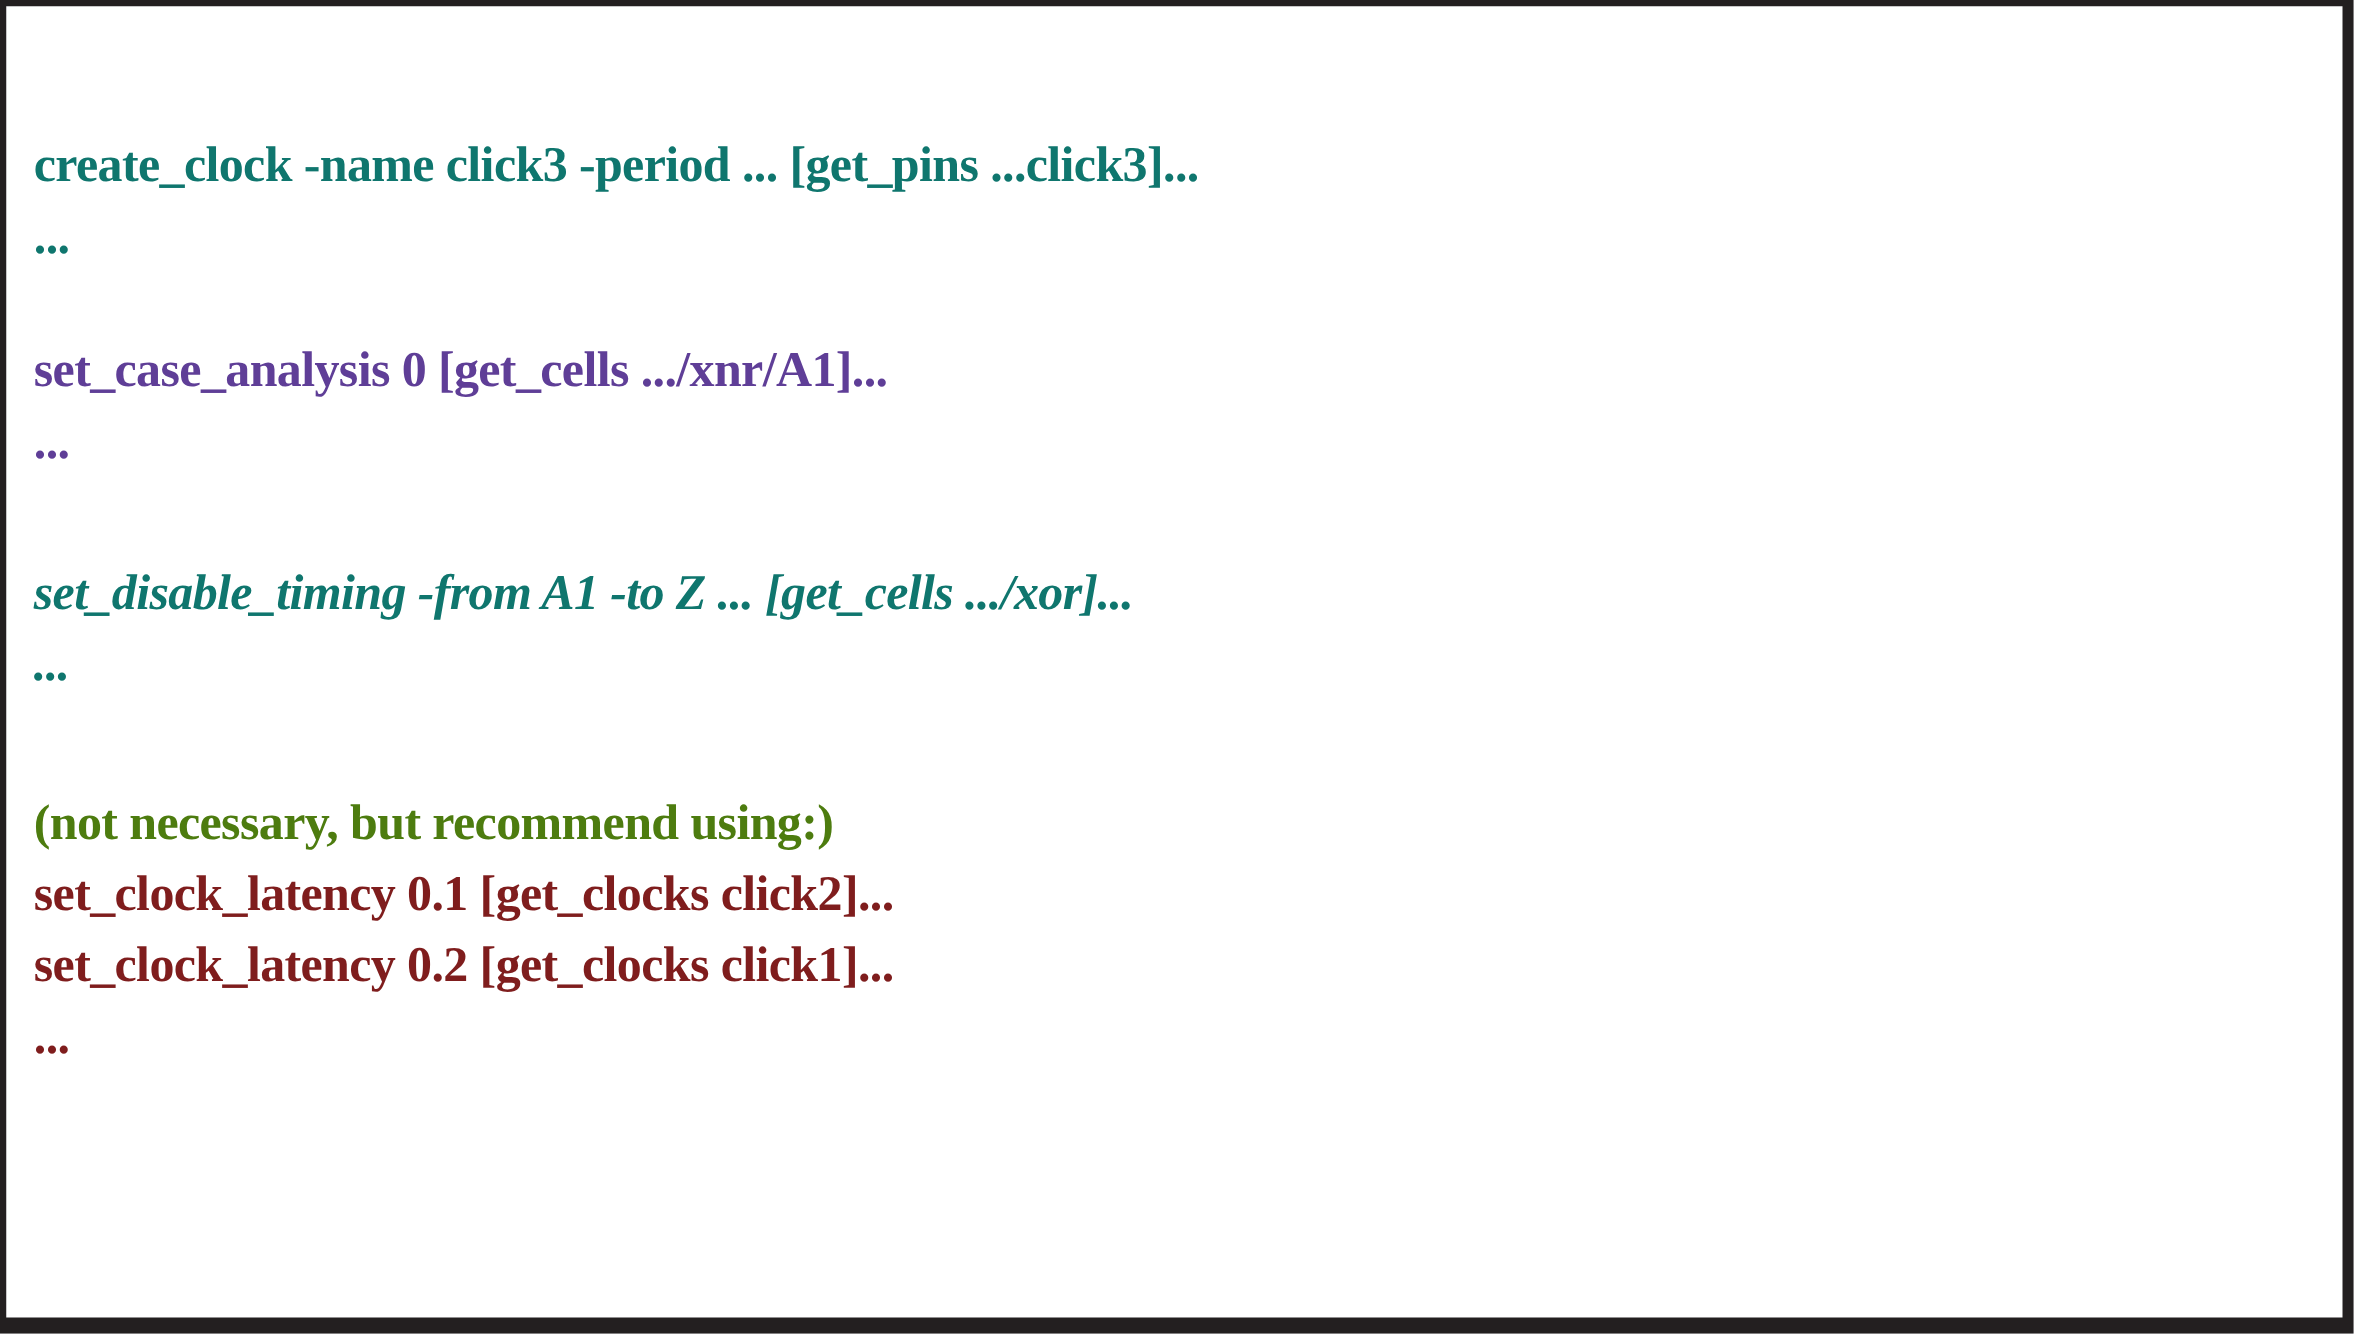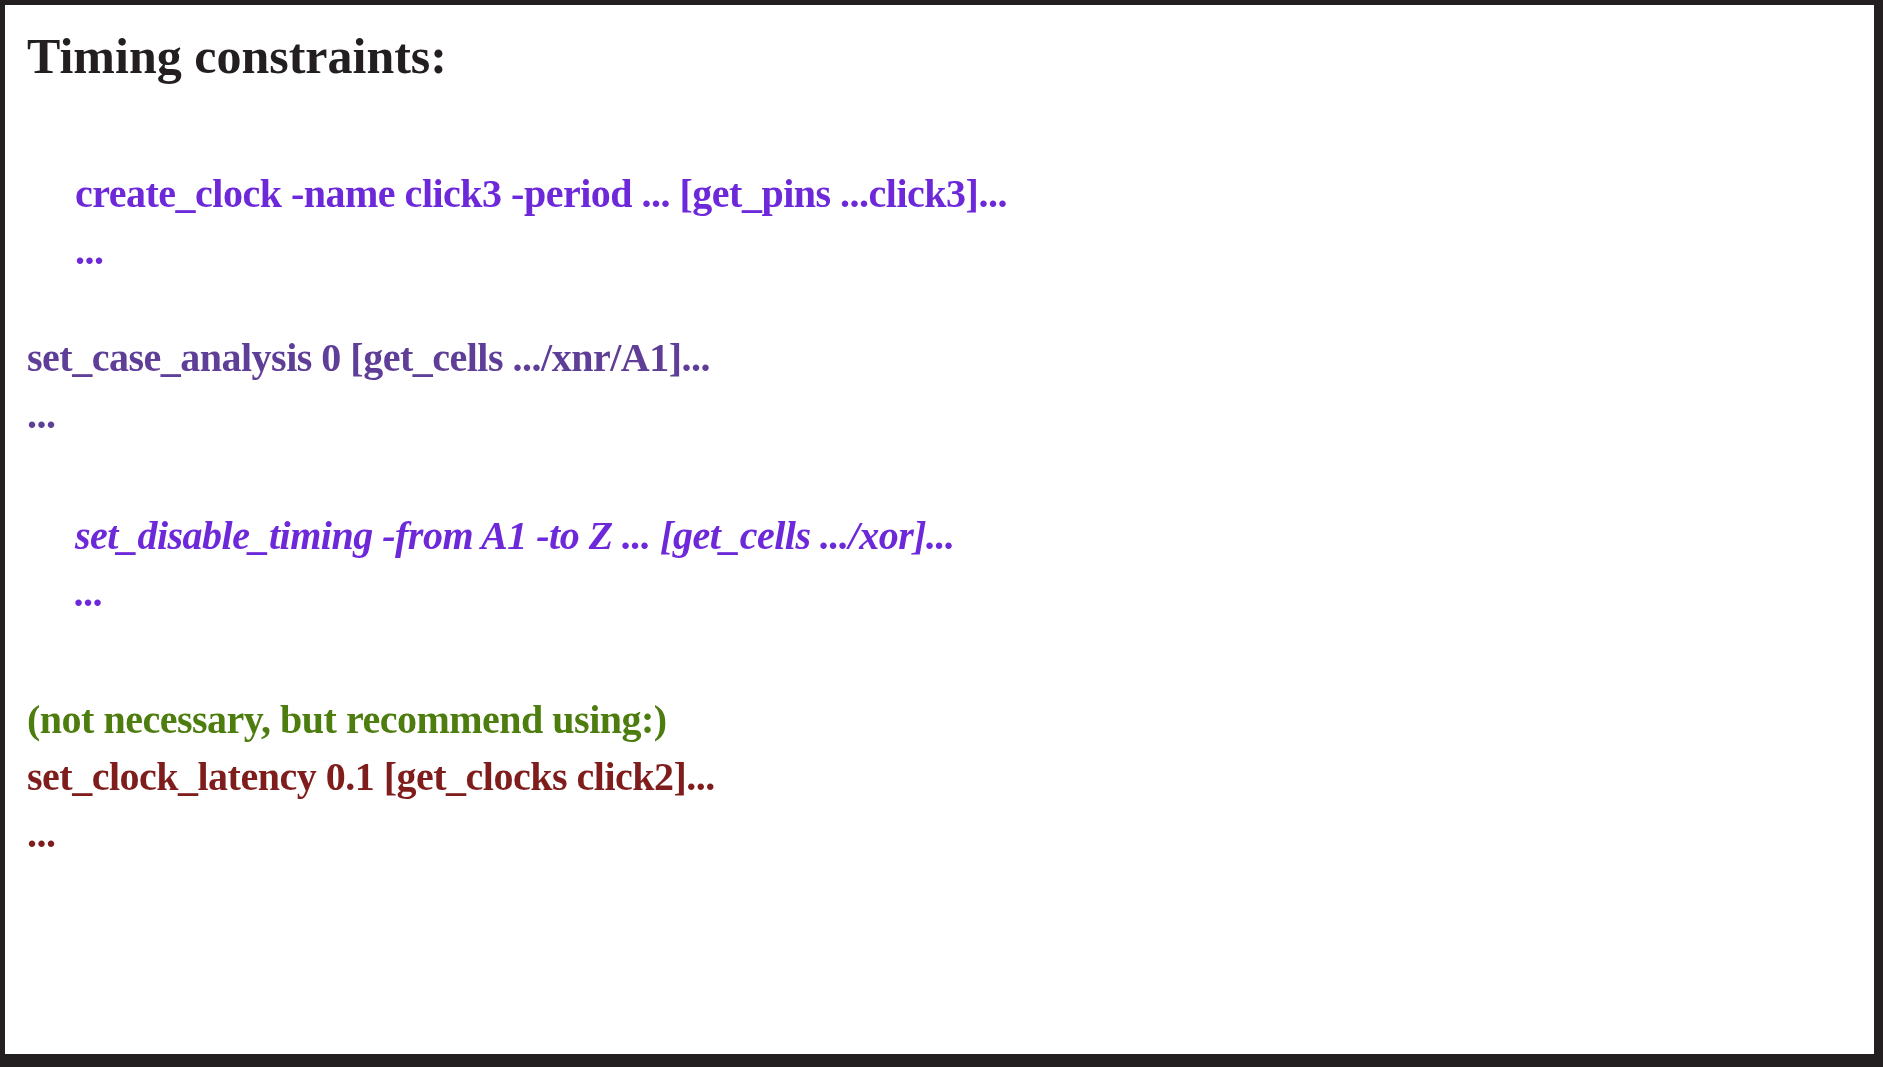--- a/index.html
+++ b/index.html
@@ -30,46 +30,46 @@
   .line {
     font-size: 40px;
     line-height: 57px;
     letter-spacing: -0.5px;
     white-space: pre;
   }
   .sec-clocks   { margin-top: 78px; }
   .sec-case     { margin-top: 50px; font-family: Liberation Serif, serif; }
   .sec-disable  { margin-top: 64px; font-style: italic; }
   .sec-latency  { margin-top: 70px; }
-  .red    { color: #6d28d9; margin-left: 48px; }
+  .red    { color: #0f766e; }
   .purple { color: #5F3E97; }
   .blue   { color: #4d7c0f; }
   .black  { color: #7f1d1d; }
 </style>
 </head>
 <body>
 
 <div class="frame">
 
-  <div class="title">Timing constraints:</div>
 
   <div class="sec-clocks">
     <div class="line red">create_clock -name click3 -period ... [get_pins ...click3]...</div>
     <div class="line red">...</div>
   </div>
 
   <div class="sec-case">
     <div class="line purple">set_case_analysis 0 [get_cells .../xnr/A1]...</div>
     <div class="line purple">...</div>
   </div>
 
   <div class="sec-disable">
     <div class="line red">set_disable_timing -from A1 -to Z ... [get_cells .../xor]...</div>
     <div class="line red">...</div>
   </div>
 
   <div class="sec-latency">
     <div class="line blue">(not necessary, but recommend using:)</div>
     <div class="line black">set_clock_latency 0.1 [get_clocks click2]...</div>
+    <div class="line black">set_clock_latency 0.2 [get_clocks click1]...</div>
     <div class="line black">...</div>
   </div>
 
 </div>
 
 </body></html>

